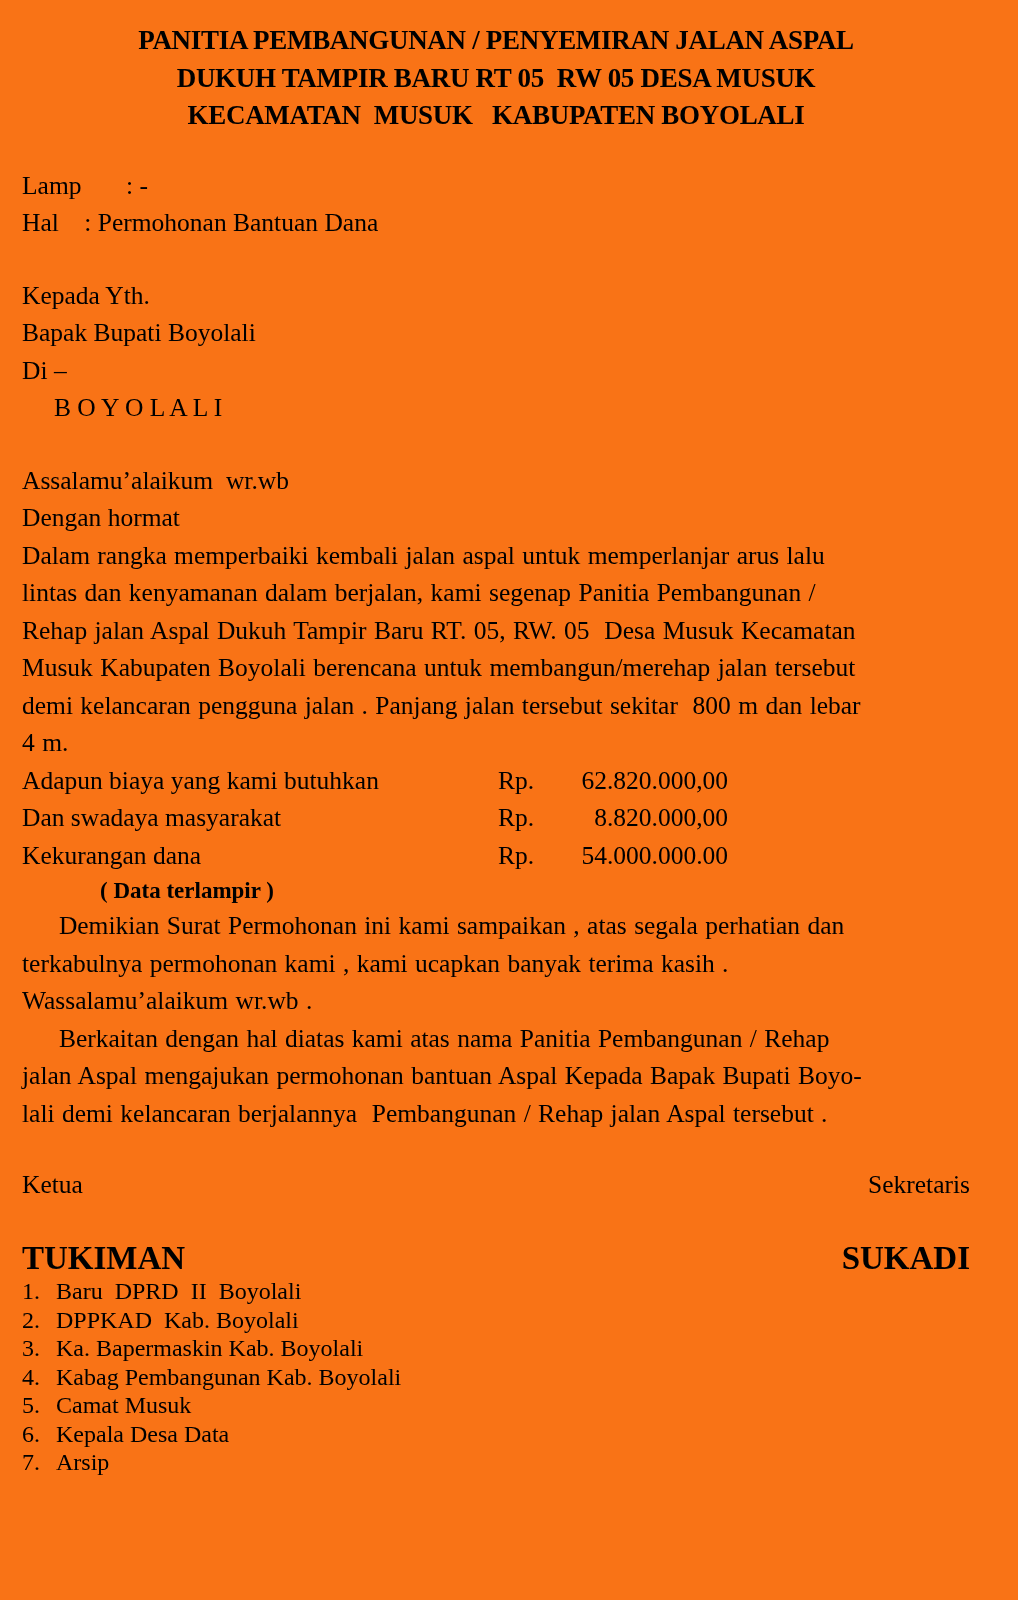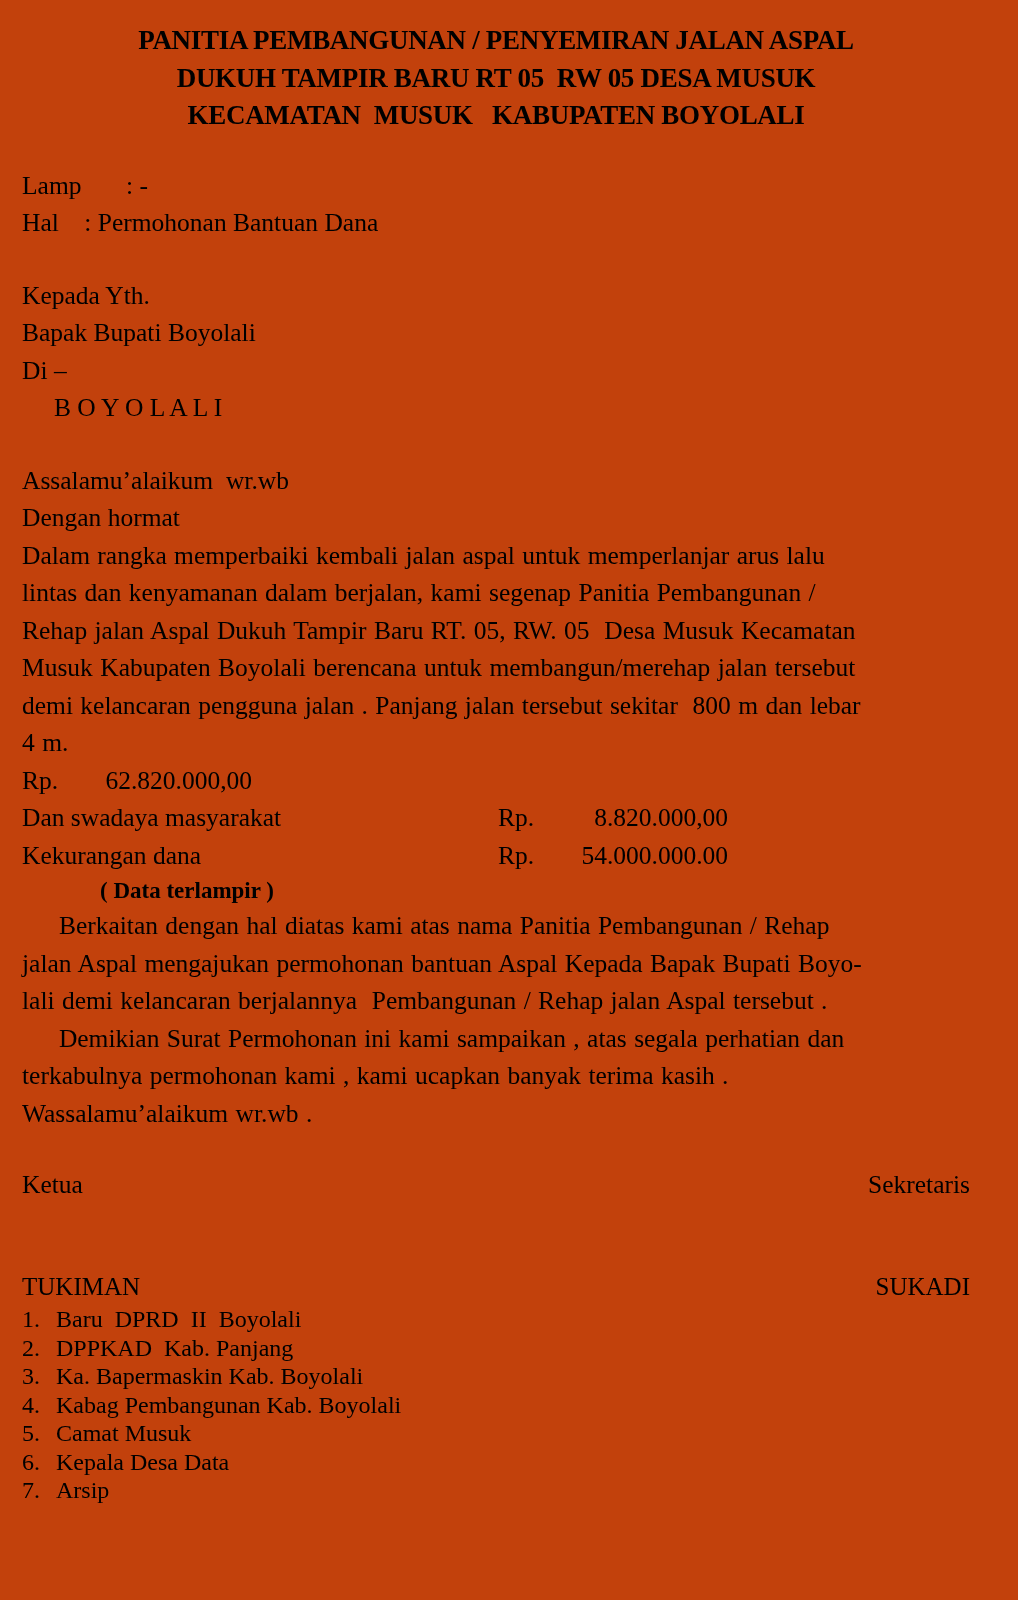--- a/index.html
+++ b/index.html
@@ -5,21 +5,21 @@
   * { margin: 0; padding: 0; box-sizing: border-box; }
   html, body { background: #ffffff; }
   body {
     width: 1018px; height: 1600px;
     font-family: "Liberation Serif", "DejaVu Serif", serif;
     color: #000000;
   }
   .page {
     position: relative;
     width: 1018px; height: 1600px;
-    background: #c2410c;
+    background: #f97316;
     padding: 22px 48px 10px 22px;
     overflow: hidden;
     font-size: 25.5px;
     line-height: 37.5px;
   }
   .pre { white-space: pre; }
 
   
   .letterhead {
     text-align: center;
@@ -52,21 +52,21 @@
     margin-left: 78px;
     font-weight: bold;
     font-size: 23px;
     line-height: 33px;
   }
 
   
   .sig-row { display: flex; justify-content: space-between; }
   .sig-left { width: 714px; flex: none; }
   .sig-titles { margin-top: 34px; }
-  .sig-names { margin-top: 64px; font-weight: normal; font-size: 25px; }
+  .sig-names { margin-top: 36px; font-weight: bold; font-size: 33px; }
 
   
   .cc { font-size: 24px; line-height: 28.5px; }
   .cc-item { display: flex; }
   .cc-no { width: 34px; flex: none; }
 </style>
 </head>
 <body>
 
 <div class="page">
@@ -92,62 +92,63 @@
 
   <div class="body-par pre">Dalam rangka memperbaiki kembali jalan aspal untuk memperlanjar arus lalu
 lintas dan kenyamanan dalam berjalan, kami segenap Panitia Pembangunan /
 Rehap jalan Aspal Dukuh Tampir Baru RT. 05, RW. 05  Desa Musuk Kecamatan
 Musuk Kabupaten Boyolali berencana untuk membangun/merehap jalan tersebut
 demi kelancaran pengguna jalan . Panjang jalan tersebut sekitar  800 m dan lebar
 4 m.</div>
 
   <div class="costs">
     <div class="cost-row">
+      <span class="cost-label">Adapun biaya yang kami butuhkan</span>
       <span class="cost-cur">Rp.</span>
       <span class="cost-amt">62.820.000,00</span>
     </div>
     <div class="cost-row">
       <span class="cost-label">Dan swadaya masyarakat</span>
       <span class="cost-cur">Rp.</span>
       <span class="cost-amt">8.820.000,00</span>
     </div>
     <div class="cost-row">
       <span class="cost-label">Kekurangan dana</span>
       <span class="cost-cur">Rp.</span>
       <span class="cost-amt">54.000.000.00</span>
     </div>
     <div class="note pre">( Data terlampir )</div>
   </div>
 
+  <div class="body-par pre">     Demikian Surat Permohonan ini kami sampaikan , atas segala perhatian dan
+terkabulnya permohonan kami , kami ucapkan banyak terima kasih .
+Wassalamu’alaikum wr.wb .</div>
+
   <div class="body-par pre">     Berkaitan dengan hal diatas kami atas nama Panitia Pembangunan / Rehap
 jalan Aspal mengajukan permohonan bantuan Aspal Kepada Bapak Bupati Boyo-
 lali demi kelancaran berjalannya  Pembangunan / Rehap jalan Aspal tersebut .</div>
-
-  <div class="body-par pre">     Demikian Surat Permohonan ini kami sampaikan , atas segala perhatian dan
-terkabulnya permohonan kami , kami ucapkan banyak terima kasih .
-Wassalamu’alaikum wr.wb .</div>
 
   <div class="sig-row sig-titles">
     <span class="sig-left pre">Ketua</span>
     <span class="pre">Sekretaris</span>
   </div>
 
   <div class="sig-row sig-names">
     <span class="sig-left pre">TUKIMAN</span>
     <span class="pre">SUKADI</span>
   </div>
 
   <div class="cc">
     <div class="cc-item">
       <span class="cc-no pre">1.</span>
       <span class="pre">Baru  DPRD  II  Boyolali</span>
     </div>
     <div class="cc-item">
       <span class="cc-no pre">2.</span>
-      <span class="pre">DPPKAD  Kab. Panjang</span>
+      <span class="pre">DPPKAD  Kab. Boyolali</span>
     </div>
     <div class="cc-item">
       <span class="cc-no pre">3.</span>
       <span class="pre">Ka. Bapermaskin Kab. Boyolali</span>
     </div>
     <div class="cc-item">
       <span class="cc-no pre">4.</span>
       <span class="pre">Kabag Pembangunan Kab. Boyolali</span>
     </div>
     <div class="cc-item">

